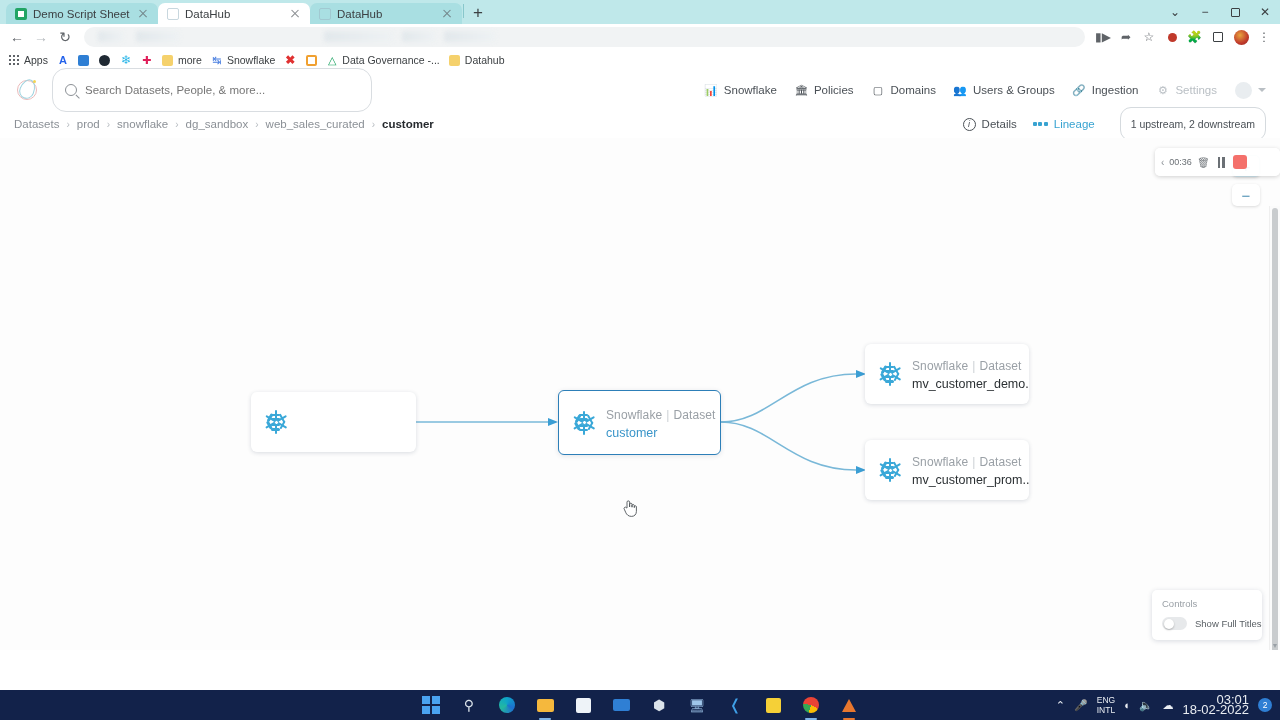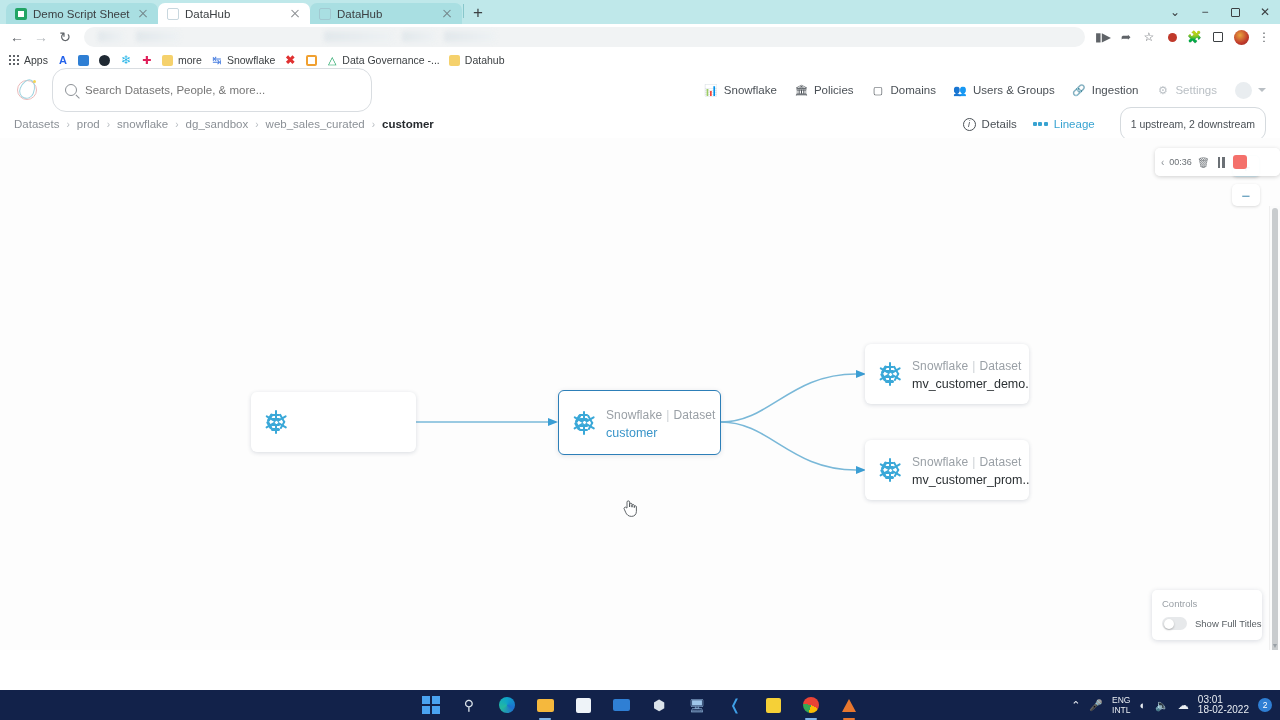--- a/index.html
+++ b/index.html
@@ -185,21 +185,21 @@
 
   
   .taskbar { position:absolute; left:0; top:690px; width:1280px; height:30px; background:#12224a; display:flex; align-items:center; }
   .tb-center { position:absolute; left:0; right:0; display:flex; justify-content:center; align-items:center; gap:18px; }
   .tbi { width:20px; height:20px; position:relative; display:flex; align-items:center; justify-content:center; }
   .tbi .underline { position:absolute; bottom:-5px; left:4px; right:4px; height:2px; border-radius:1px; }
   .win-logo { display:grid; grid-template-columns:8px 8px; grid-template-rows:8px 8px; gap:2px; }
   .win-logo i { background:#4aa3f0; display:block; }
   .tb-right { position:absolute; right:8px; display:flex; align-items:center; gap:9px; color:#e9edf2; font-size:9px; }
   .lang { line-height:10px; text-align:right; font-size:8.5px; }
-  .clock { line-height:10px; text-align:left; font-size:10px; }
+  .clock { line-height:10px; text-align:right; font-size:13px; }
   .badge { width:14px; height:14px; border-radius:50%; background:#2f7fd4; color:#fff;
     font-size:8.5px; display:flex; align-items:center; justify-content:center; }
 </style>
 </head>
 <body>
 
 <div class="browser">
 
   <div class="titlebar">
     <div class="tab">

